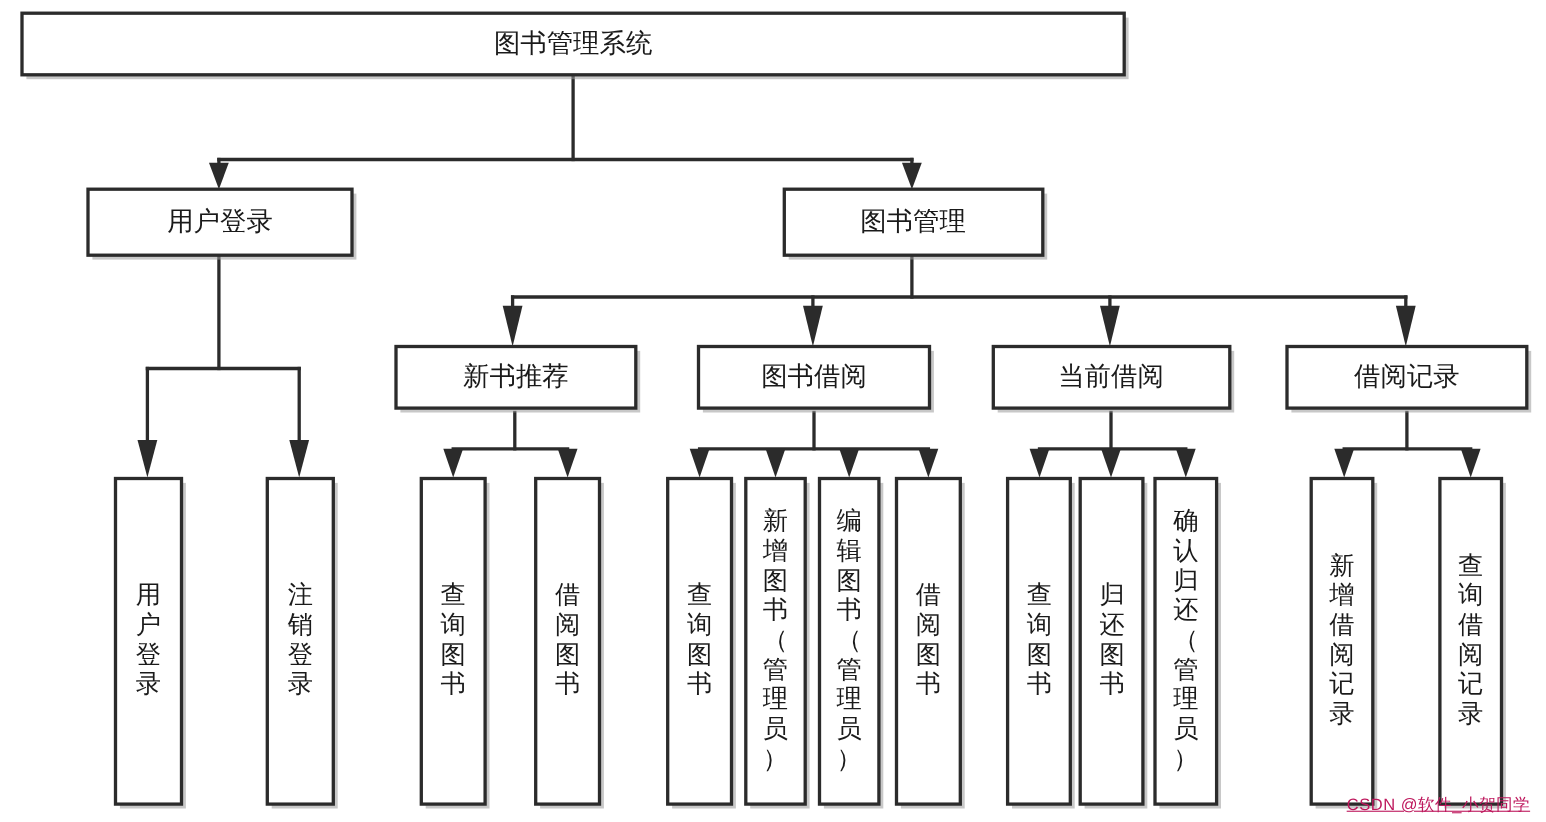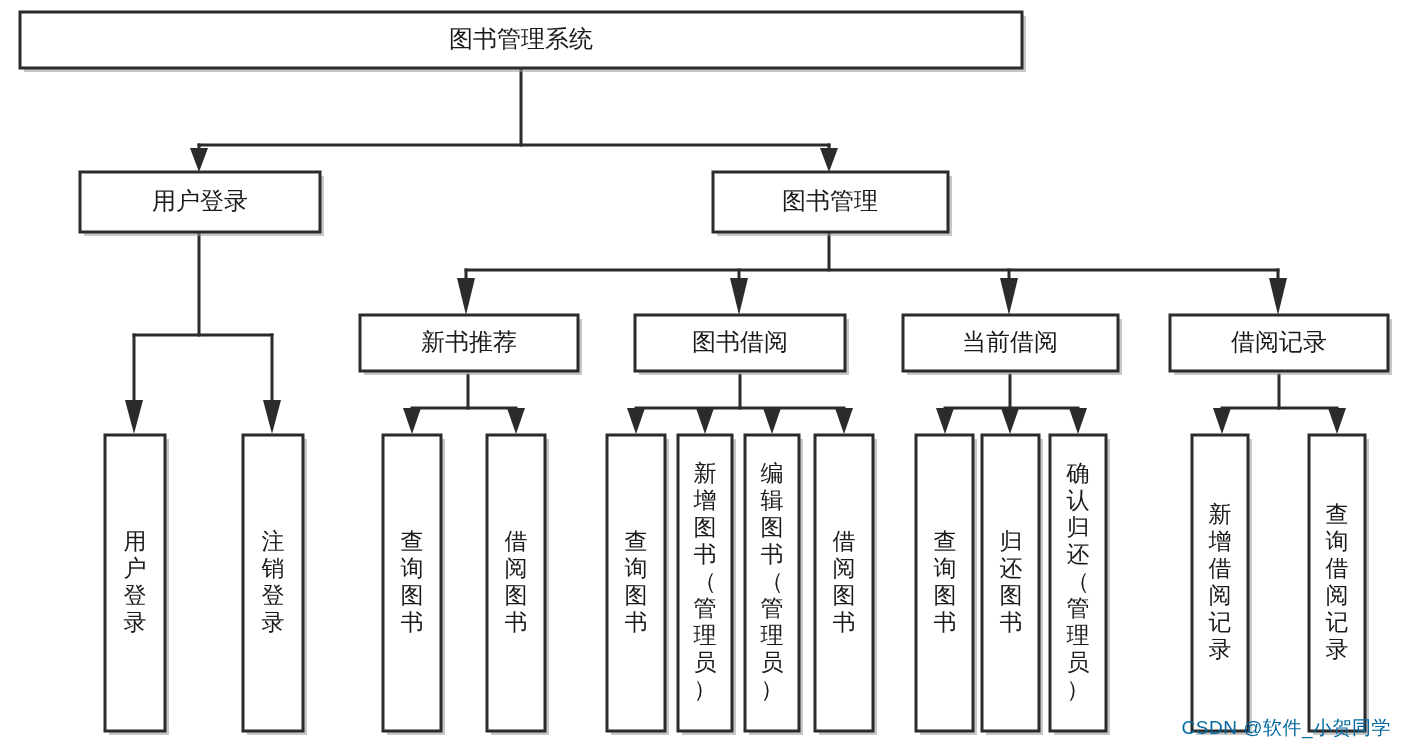--- a/index.html
+++ b/index.html
@@ -61,26 +61,27 @@
     font-size: 23px;
     fill: #1a1a1a;
     text-anchor: middle;
     dominant-baseline: middle;
   }
   .watermark {
     position: absolute;
     right: 14px;
     bottom: 6px;
     font-family: "Liberation Sans", "DejaVu Sans", sans-serif;
-    font-size: 19px;
-    color: #0369a1;
+    font-size: 15px;
+    color: #be185d;
     letter-spacing: 0.5px;
     user-select: none;
     pointer-events: none;
     white-space: nowrap;
+    text-decoration: underline;
   }
 </style>
 </head>
 <body>
 
 <div id="diagram-root">
 
   <svg class="diagram-canvas" viewBox="0 0 1405 747" xmlns="http://www.w3.org/2000/svg">
 
     <g>

